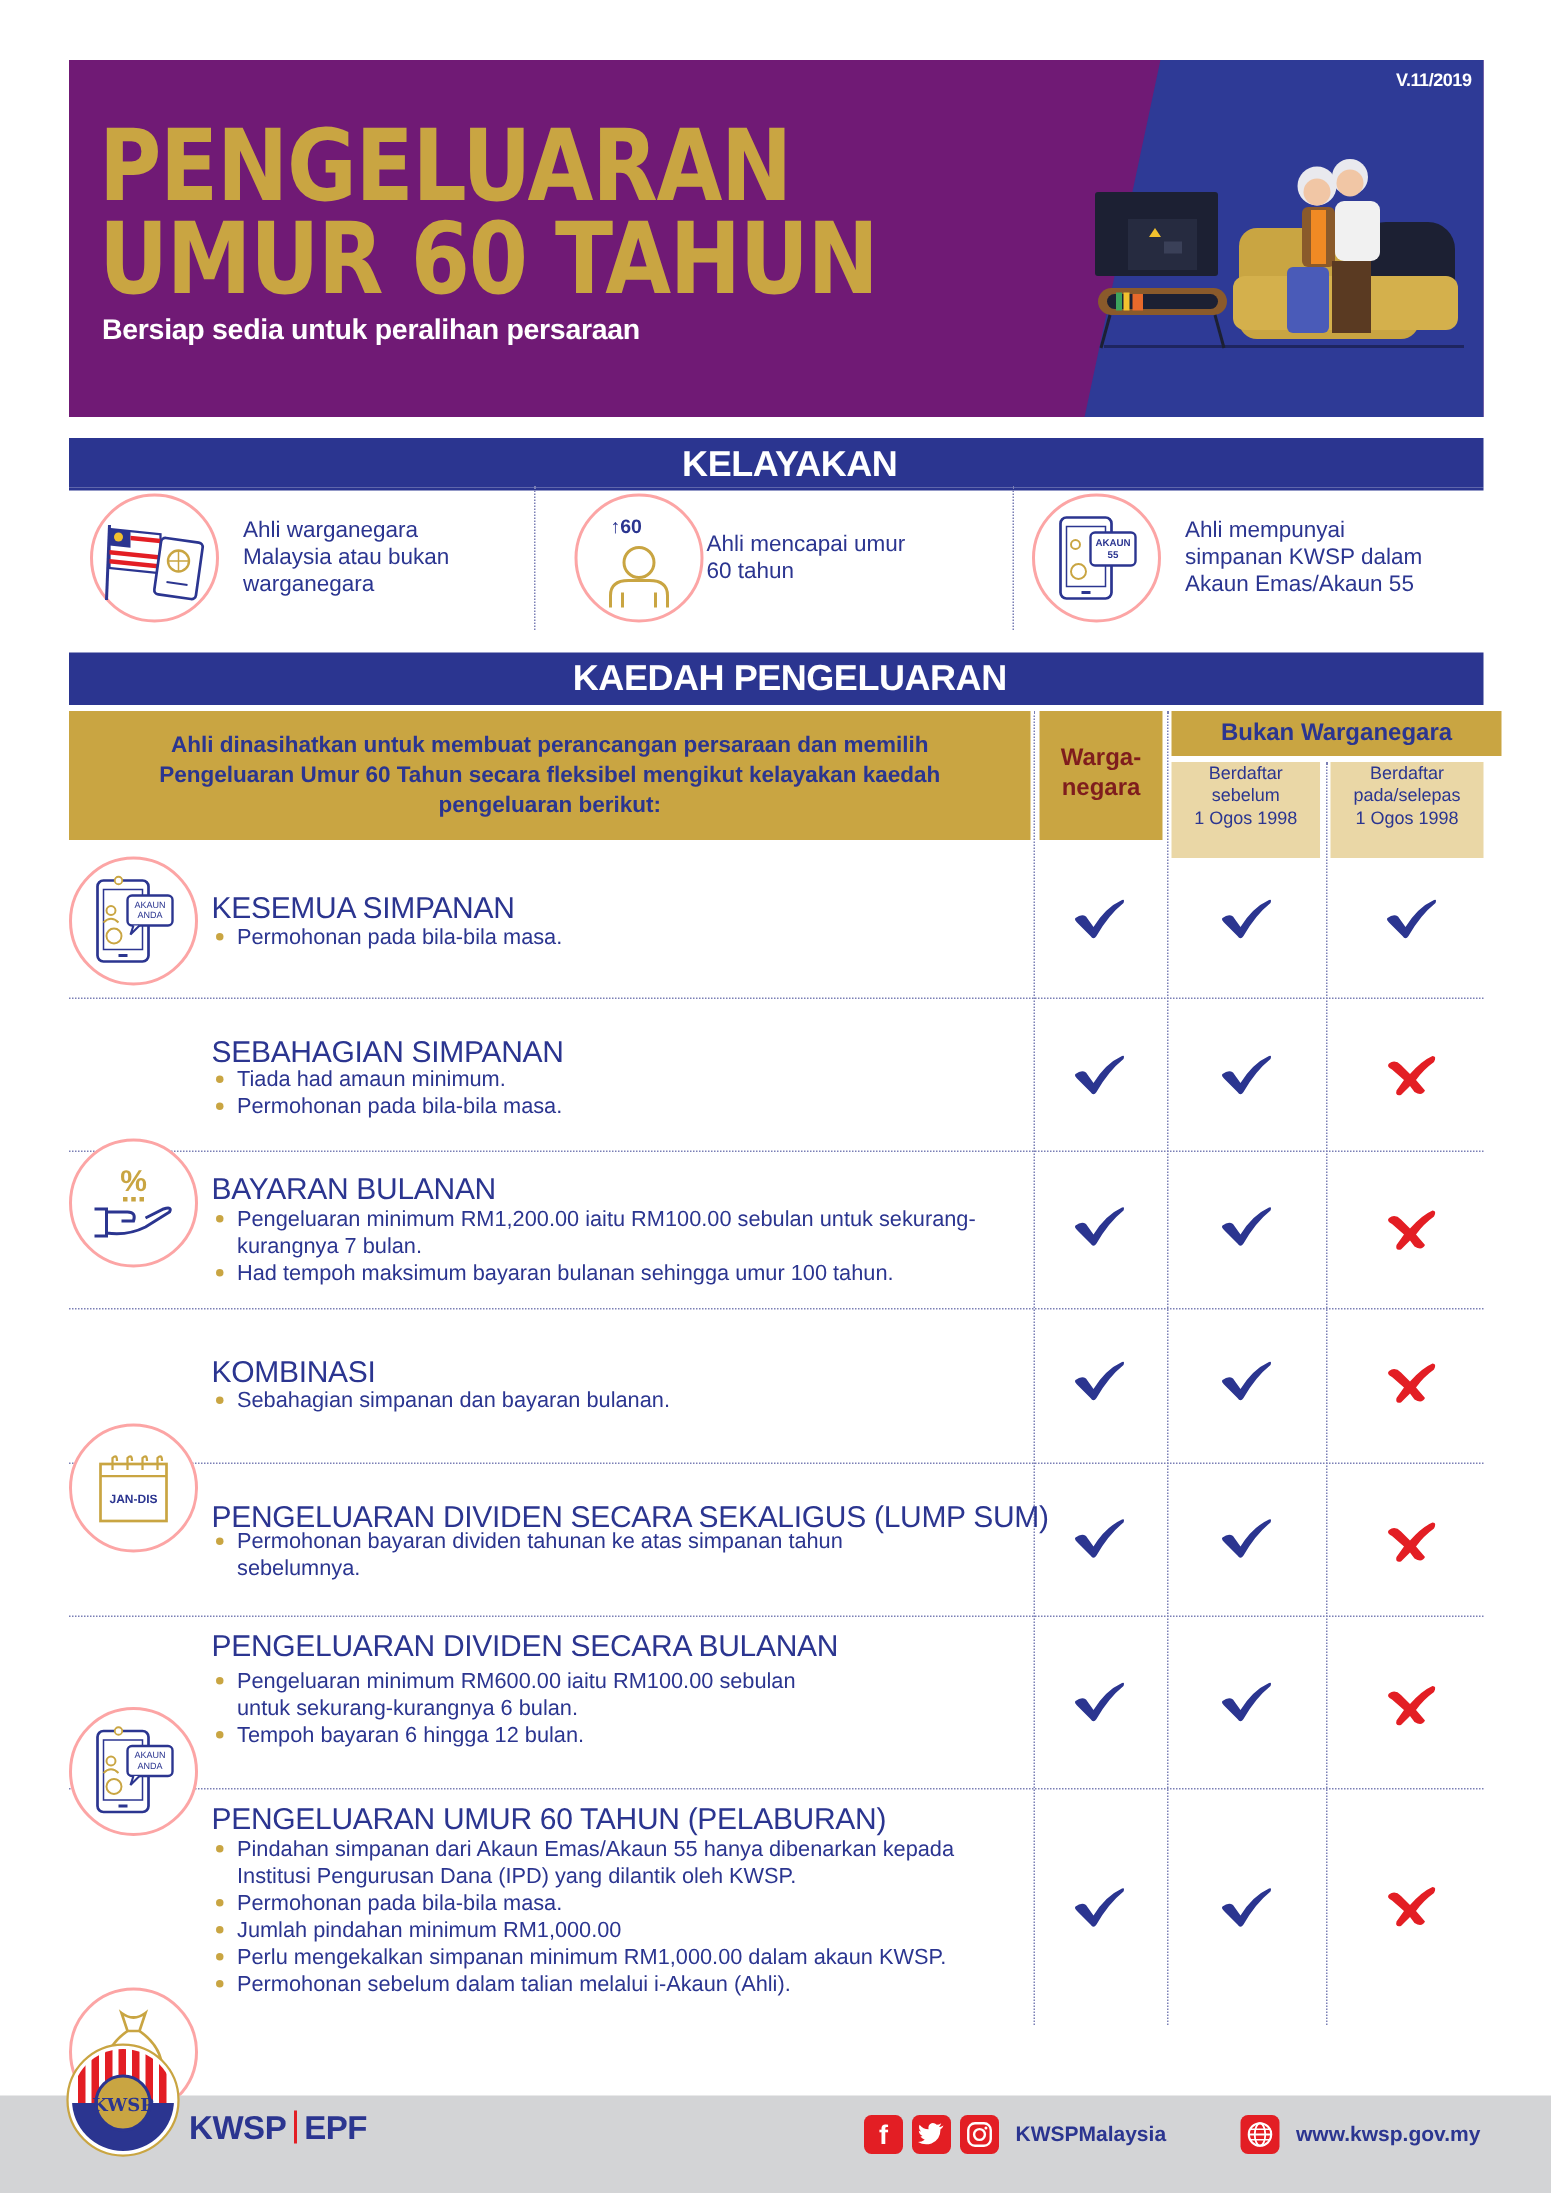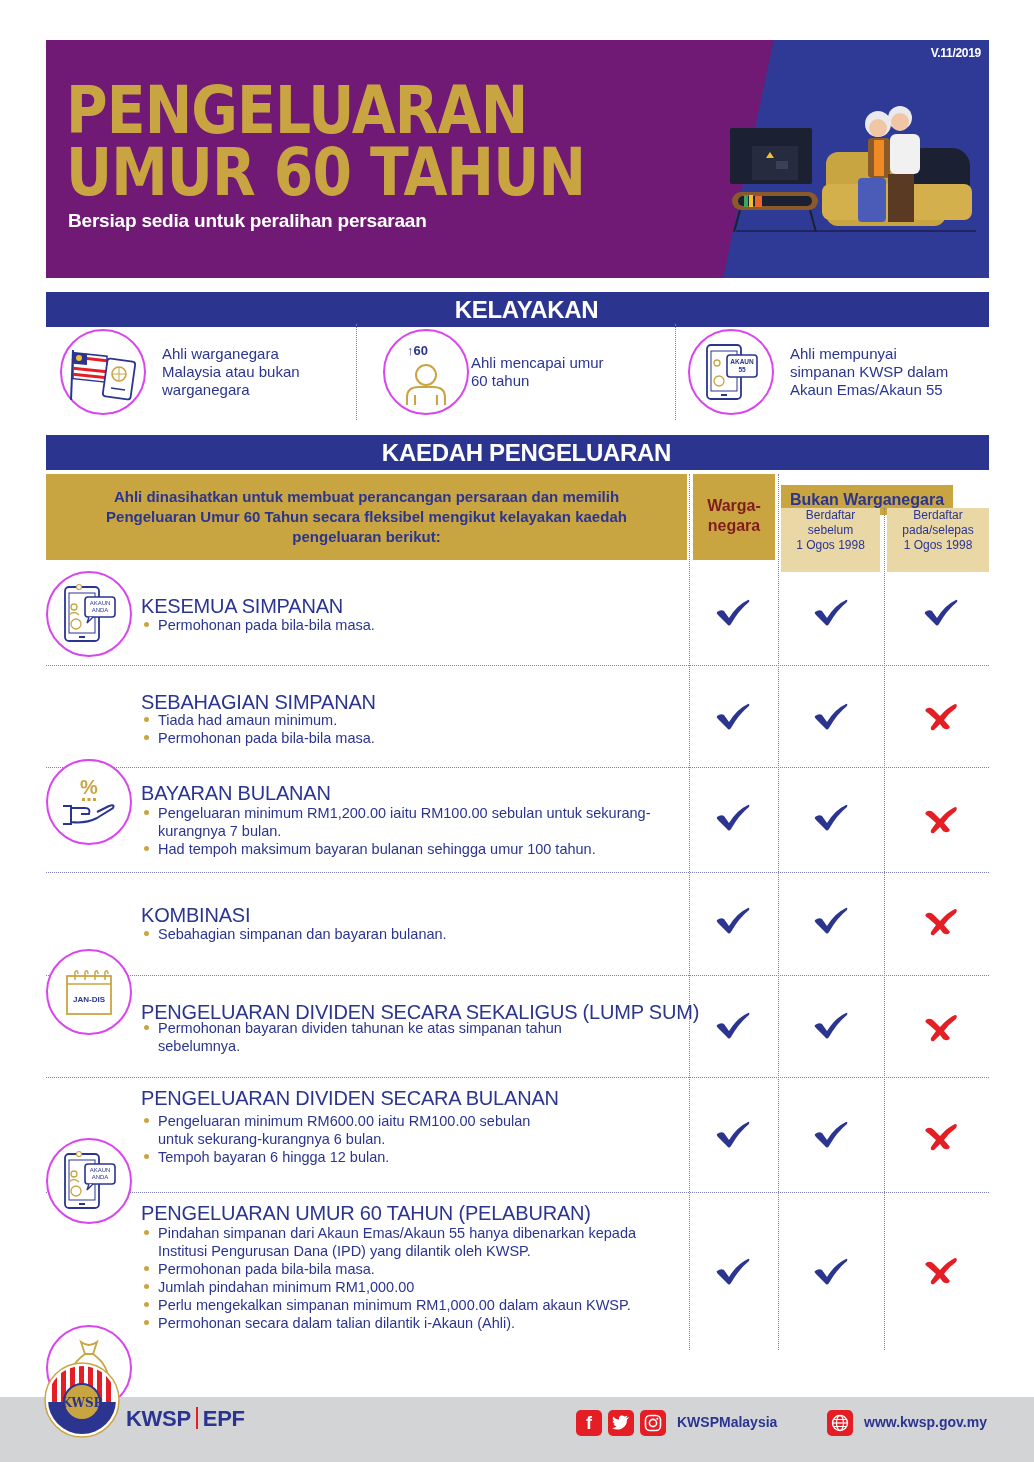--- a/index.html
+++ b/index.html
@@ -16,31 +16,31 @@
   .title-1 { top: 38px; }
   .title-2 { top: 100px; }
   .subtitle { position: absolute; left: 22px; top: 170px; color: #fff; font-weight: bold; font-size: 19px; letter-spacing: -0.2px; }
 
   
   .section-bar { left: 46px; width: 943px; height: 33px; background: #2b3590; color: #fff; font-weight: bold; font-size: 24px; padding-left: 18px; line-height: 35px; letter-spacing: -0.3px; text-align: center; }
   .section-bar::after { content: ""; position: absolute; left: 0; right: 0; bottom: -2px; height: 2px; background: #2b3590; }
 
   
   .elig { top: 324px; height: 96px; display: flex; align-items: center; }
-  .circle { width: 86px; height: 86px; border-radius: 50%; border: 2px solid #d946ef; background: #fff; display: flex; align-items: center; justify-content: center; position: relative; flex-shrink: 0; }
+  .circle { width: 86px; height: 86px; border-radius: 50%; border: 2px solid #fca5a5; background: #fff; display: flex; align-items: center; justify-content: center; position: relative; flex-shrink: 0; }
   .elig-text { font-size: 15px; line-height: 18px; color: #2b3590; margin-left: 16px; }
   .vdiv { position: absolute; border-left: 1px dotted #7a7fb5; }
   .hdiv { position: absolute; border-top: 1px dotted #7a7fb5; }
 
   
   .gold { background: #c9a542; }
   .tan { background: #ead7a6; }
   .th-main { left: 46px; top: 474px; width: 641px; height: 86px; display: flex; align-items: center; justify-content: center; text-align: center; font-weight: bold; font-size: 15px; line-height: 20px; color: #2b3590; padding: 0 20px; }
   .th-wn { left: 693px; top: 474px; width: 82px; height: 86px; display: flex; align-items: flex-start; justify-content: center; text-align: center; font-weight: bold; font-size: 16px; line-height: 20px; padding-top: 22px; color: #7f1d1d; }
-  .th-bukan { left: 781px; top: 474px; width: 172px; height: 30px; display: flex; align-items: center; justify-content: center; font-weight: bold; font-size: 16px; color: #2b3590; margin-top: 11px; }
+  .th-bukan { left: 781px; top: 474px; width: 220px; height: 30px; display: flex; align-items: center; justify-content: center; font-weight: bold; font-size: 16px; color: #2b3590; }
   .th-sub { top: 508px; height: 64px; display: flex; align-items: flex-start; justify-content: center; text-align: center; font-size: 12px; line-height: 15px; color: #2b3590; }
 
   
   .row-icon { left: 46px; width: 86px; height: 86px; }
   .row-title { left: 141px; font-weight: normal; font-size: 20px; color: #2b3590; letter-spacing: -0.2px; white-space: nowrap; text-align: right; }
   .row-list { left: 143px; list-style: none; font-size: 14.5px; line-height: 18px; color: #2b3590; }
   .row-list li { position: relative; padding-left: 15px; }
   .row-list li::before { content: ""; position: absolute; left: 1px; top: 6px; width: 5px; height: 5px; border-radius: 50%; background: #c9a542; }
 
   .mark { width: 36px; height: 30px; }
@@ -356,21 +356,21 @@
 <svg class="abs mark" style="left:923px;top:1121px">
     <use href="#crs"></use>
   </svg>
 
 <div class="abs row-title" style="top:1202px">PENGELUARAN UMUR 60 TAHUN (PELABURAN)</div>
 <ul class="abs row-list" style="top:1224px;width:540px">
   <li>Pindahan simpanan dari Akaun Emas/Akaun 55 hanya dibenarkan kepada Institusi Pengurusan Dana (IPD) yang dilantik oleh KWSP.</li>
   <li>Permohonan pada bila-bila masa.</li>
   <li>Jumlah pindahan minimum RM1,000.00</li>
   <li>Perlu mengekalkan simpanan minimum RM1,000.00 dalam akaun KWSP.</li>
-  <li>Permohonan secara dalam talian dilantik i-Akaun (Ahli).</li>
+  <li>Permohonan sebelum dalam talian melalui i-Akaun (Ahli).</li>
 </ul>
 <svg class="abs mark" style="left:715px;top:1256px">
     <use href="#chk"></use>
   </svg>
 <svg class="abs mark" style="left:813px;top:1256px">
     <use href="#chk"></use>
   </svg>
 <svg class="abs mark" style="left:923px;top:1255px">
     <use href="#crs"></use>
   </svg>

